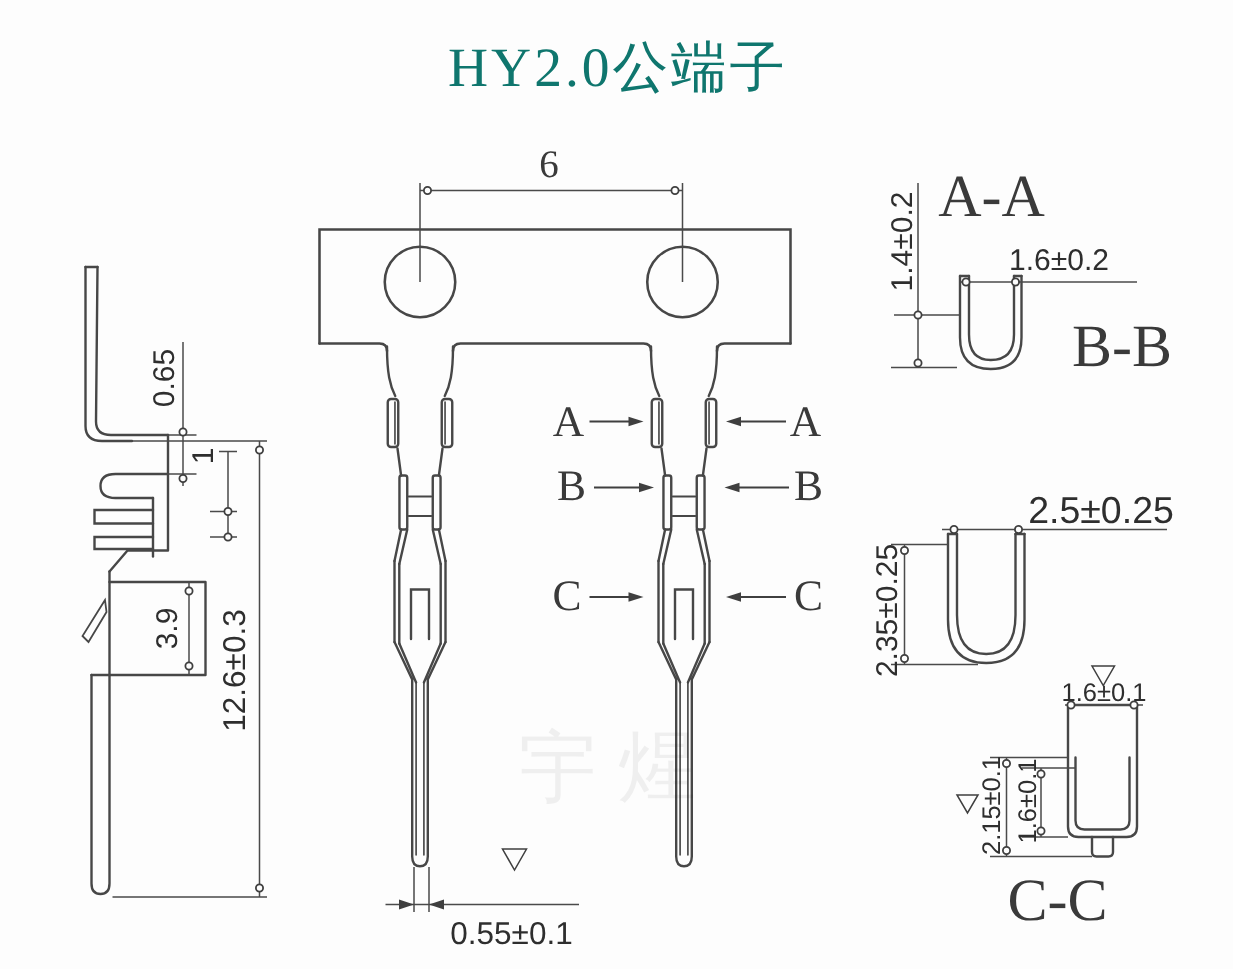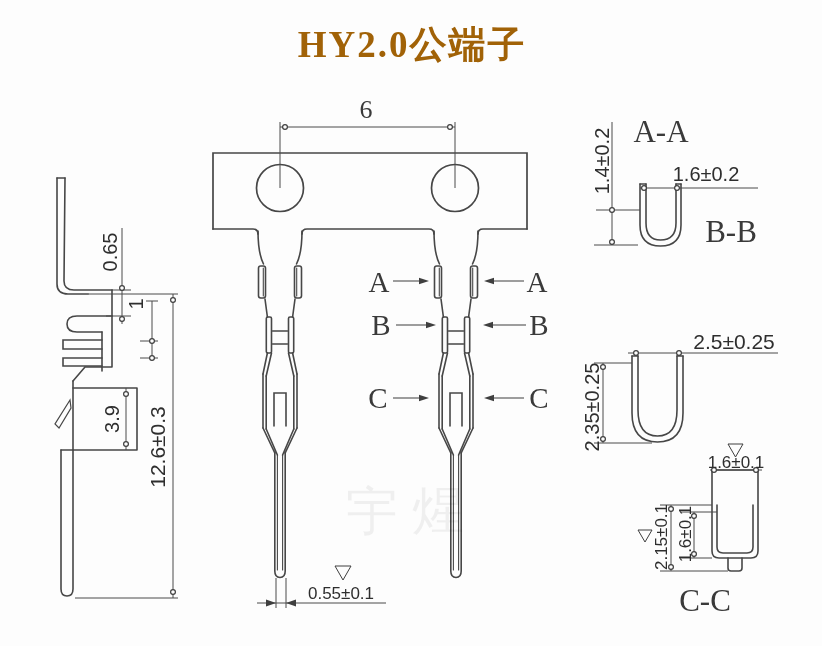--- a/index.html
+++ b/index.html
@@ -3,27 +3,27 @@
 <meta charset="utf-8">
 <style>
   html,body{margin:0;padding:0;background:#ffffff;}
   #canvas{position:relative;width:822px;height:646px;background:#fdfdfd;overflow:hidden;
           font-family:"Liberation Sans",sans-serif;}
   #drawing{position:absolute;left:0;top:0;}
   .txt{position:absolute;transform:translate(-50%,-50%);white-space:nowrap;
        color:#2e2e2e;font-size:20px;line-height:1;}
   .rot{transform:translate(-50%,-50%) rotate(-90deg);}
   .serif{font-family:"Liberation Serif",serif;color:#3a3a3a;}
-  .sec-title{font-size:31px;}
+  .sec-title{font-size:40px;}
   .callout{font-size:29px;}
   .small{font-size:17px;}
   .dim6{font-size:26px;}
   #title{position:absolute;transform:translate(-50%,-50%);white-space:nowrap;
-         font-family:"Liberation Serif",serif;font-weight:bold;font-size:37px;
-         letter-spacing:2px;color:#a16207;}
+         font-family:"Liberation Serif",serif;font-weight:normal;font-size:37px;
+         letter-spacing:2px;color:#0f766e;}
   #watermark{position:absolute;transform:translate(-50%,-50%);white-space:nowrap;
          font-family:"Liberation Serif",serif;font-size:52px;letter-spacing:14px;
          color:#000;opacity:0.05;}
   svg path, svg rect, svg circle, svg line, svg polygon{vector-effect:non-scaling-stroke;}
 </style>
 </head>
 <body>
 
 <div id="canvas">
 
@@ -195,34 +195,34 @@
 
   <div id="watermark" style="left:412px;top:512px">宇煋</div>
   <div id="title" style="left:412px;top:45px">HY2.0公端子</div>
 
   <div class="txt rot" style="left:110px;top:252px">0.65</div>
   <div class="txt rot" style="left:136px;top:304px">1</div>
   <div class="txt rot" style="left:112px;top:419px">3.9</div>
   <div class="txt rot" style="left:157px;top:447px;font-size:21px">12.6±0.3</div>
 
   <div class="txt serif dim6" style="left:366px;top:110px">6</div>
-  <div class="txt" style="left:341px;top:593px;font-size:17px">0.55±0.1</div>
+  <div class="txt" style="left:341px;top:623px;font-size:21px">0.55±0.1</div>
   <div class="txt serif callout" style="left:379px;top:282px">A</div>
   <div class="txt serif callout" style="left:537px;top:282px">A</div>
   <div class="txt serif callout" style="left:381px;top:325px">B</div>
   <div class="txt serif callout" style="left:539px;top:325px">B</div>
   <div class="txt serif callout" style="left:378px;top:398px">C</div>
   <div class="txt serif callout" style="left:539px;top:398px">C</div>
 
   <div class="txt serif sec-title" style="left:661px;top:131px">A-A</div>
   <div class="txt rot" style="left:602px;top:161px">1.4±0.2</div>
   <div class="txt" style="left:706px;top:174px">1.6±0.2</div>
-  <div class="txt serif sec-title" style="left:731px;top:231px">B-B</div>
-
-  <div class="txt" style="left:734px;top:341px;font-size:21px">2.5±0.25</div>
+  <div class="txt serif sec-title" style="left:748px;top:231px">B-B</div>
+
+  <div class="txt" style="left:734px;top:341px;font-size:25px">2.5±0.25</div>
   <div class="txt rot" style="left:592px;top:407px">2.35±0.25</div>
 
   <div class="txt small" style="left:736px;top:462px">1.6±0.1</div>
   <div class="txt rot small" style="left:661px;top:537px">2.15±0.1</div>
   <div class="txt rot small" style="left:685px;top:534px">1.6±0.1</div>
   <div class="txt serif sec-title" style="left:705px;top:600px">C-C</div>
 
 </div>
 
 </body></html>

